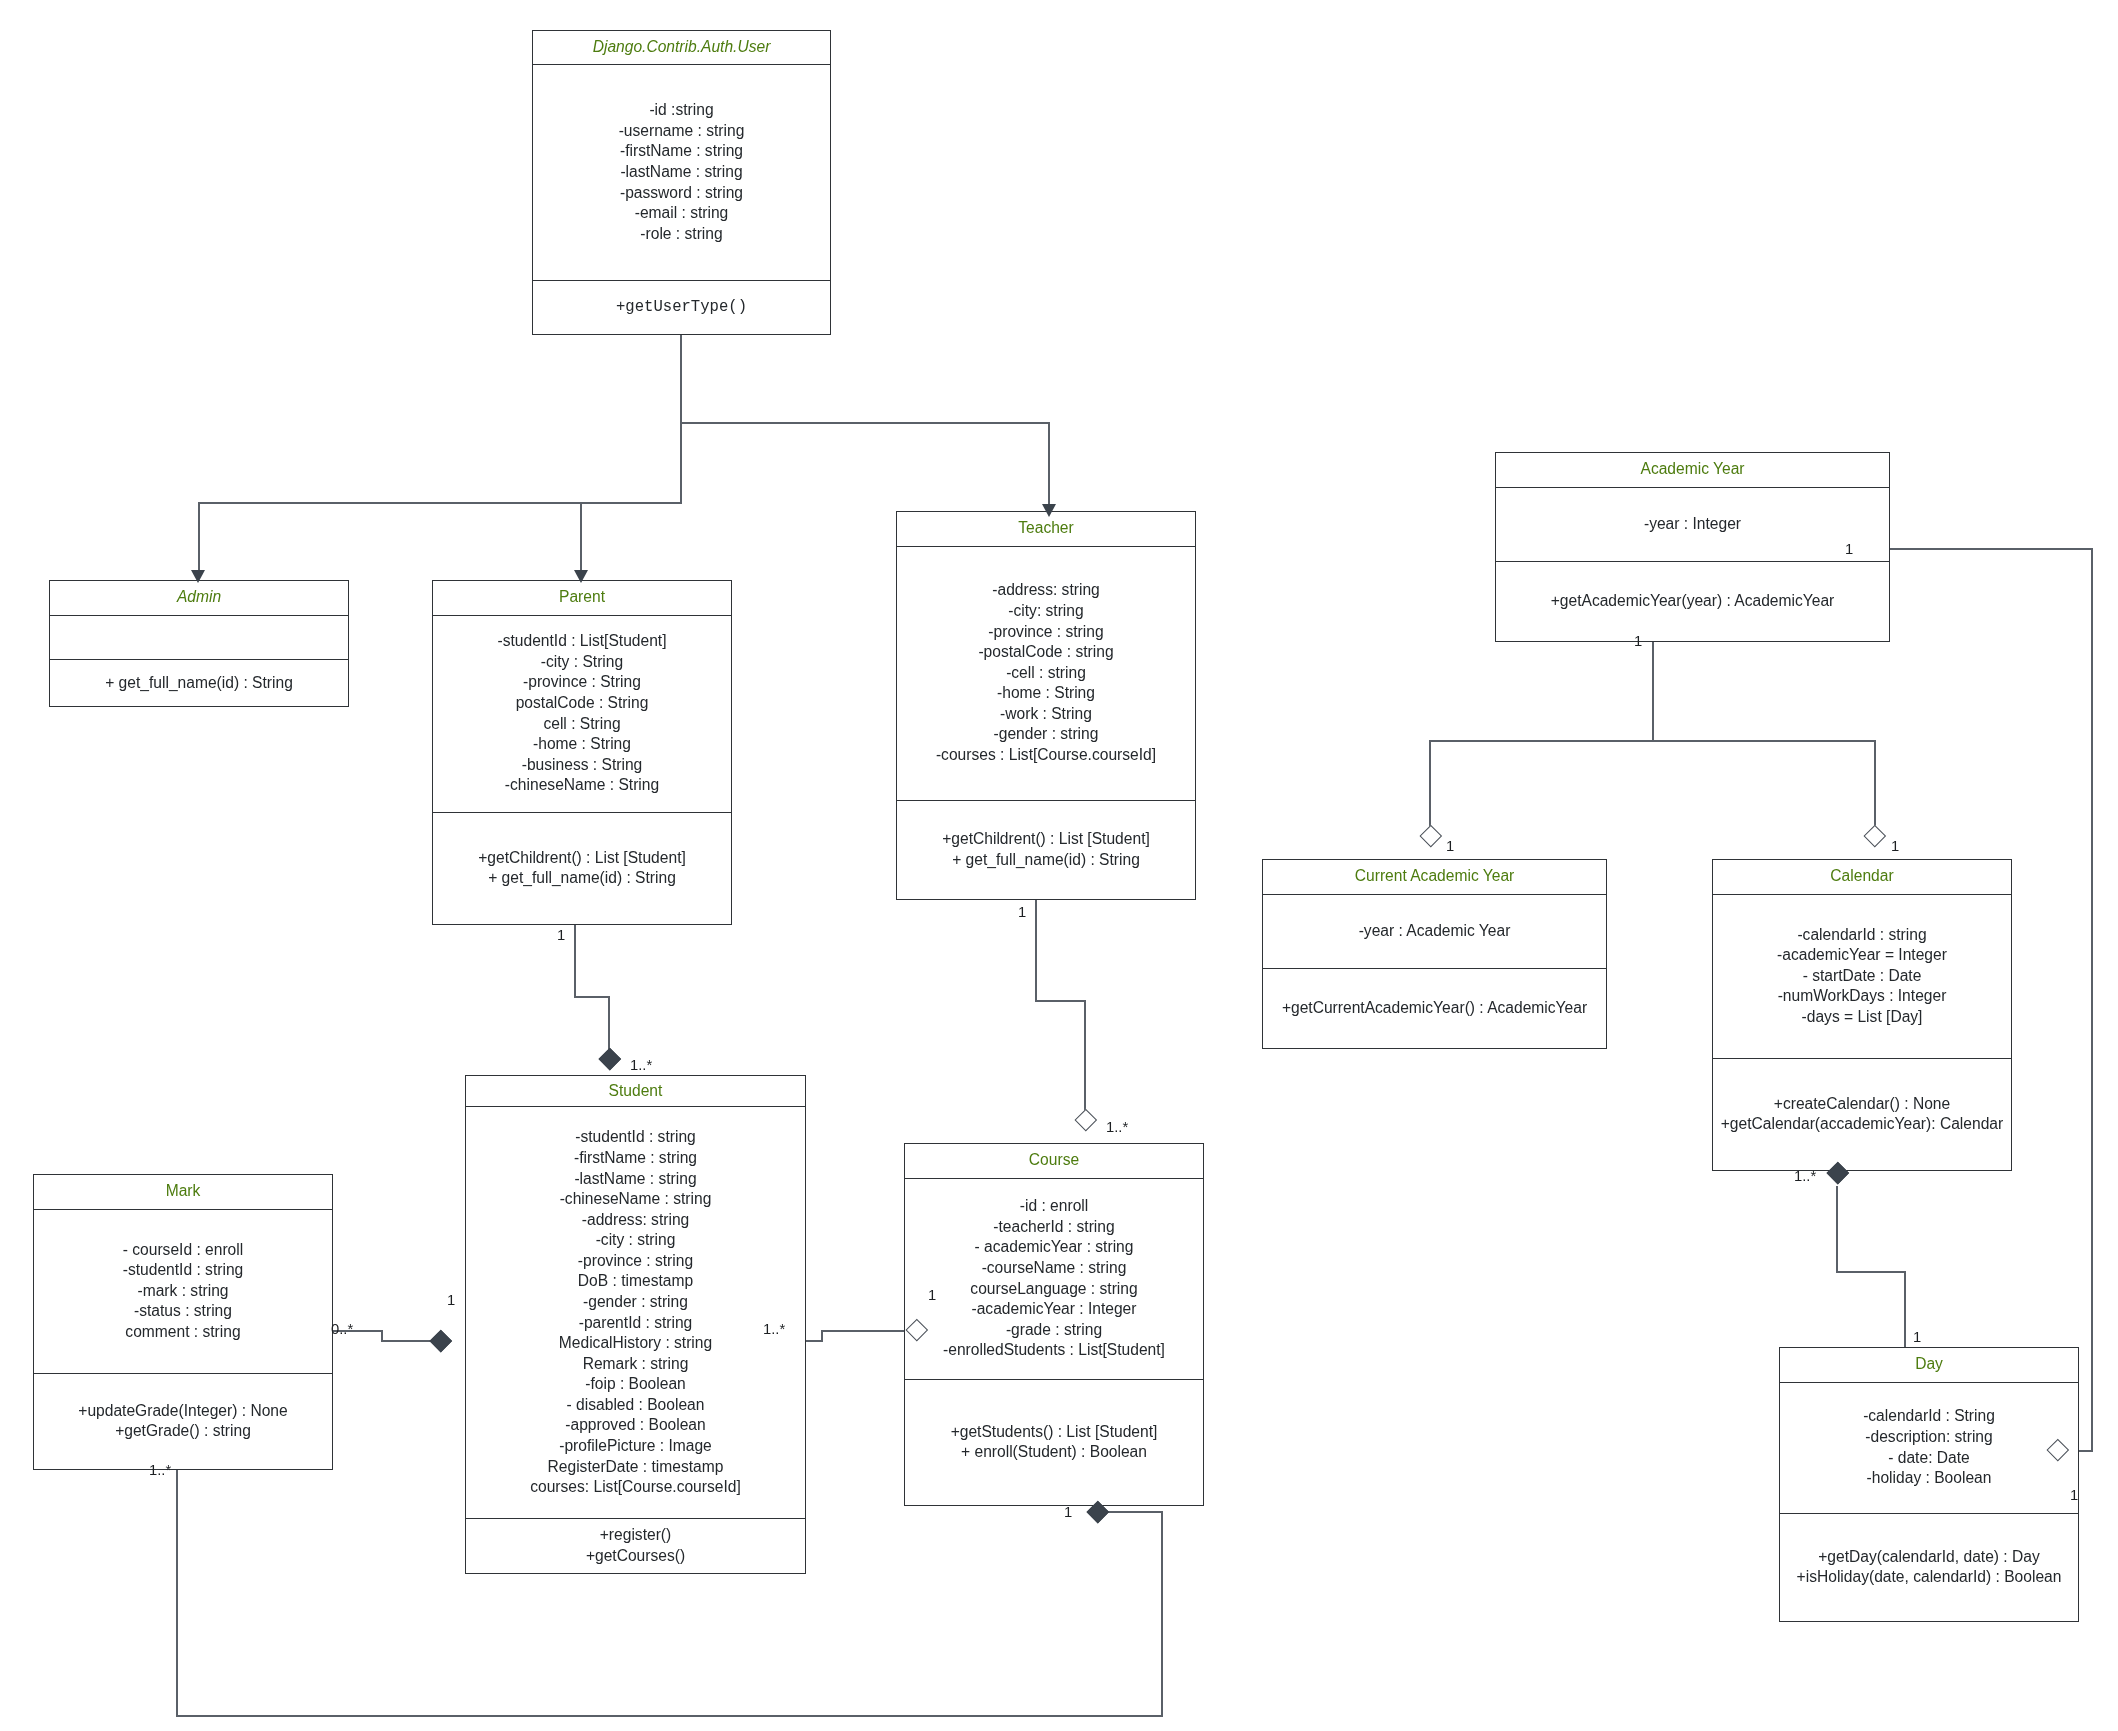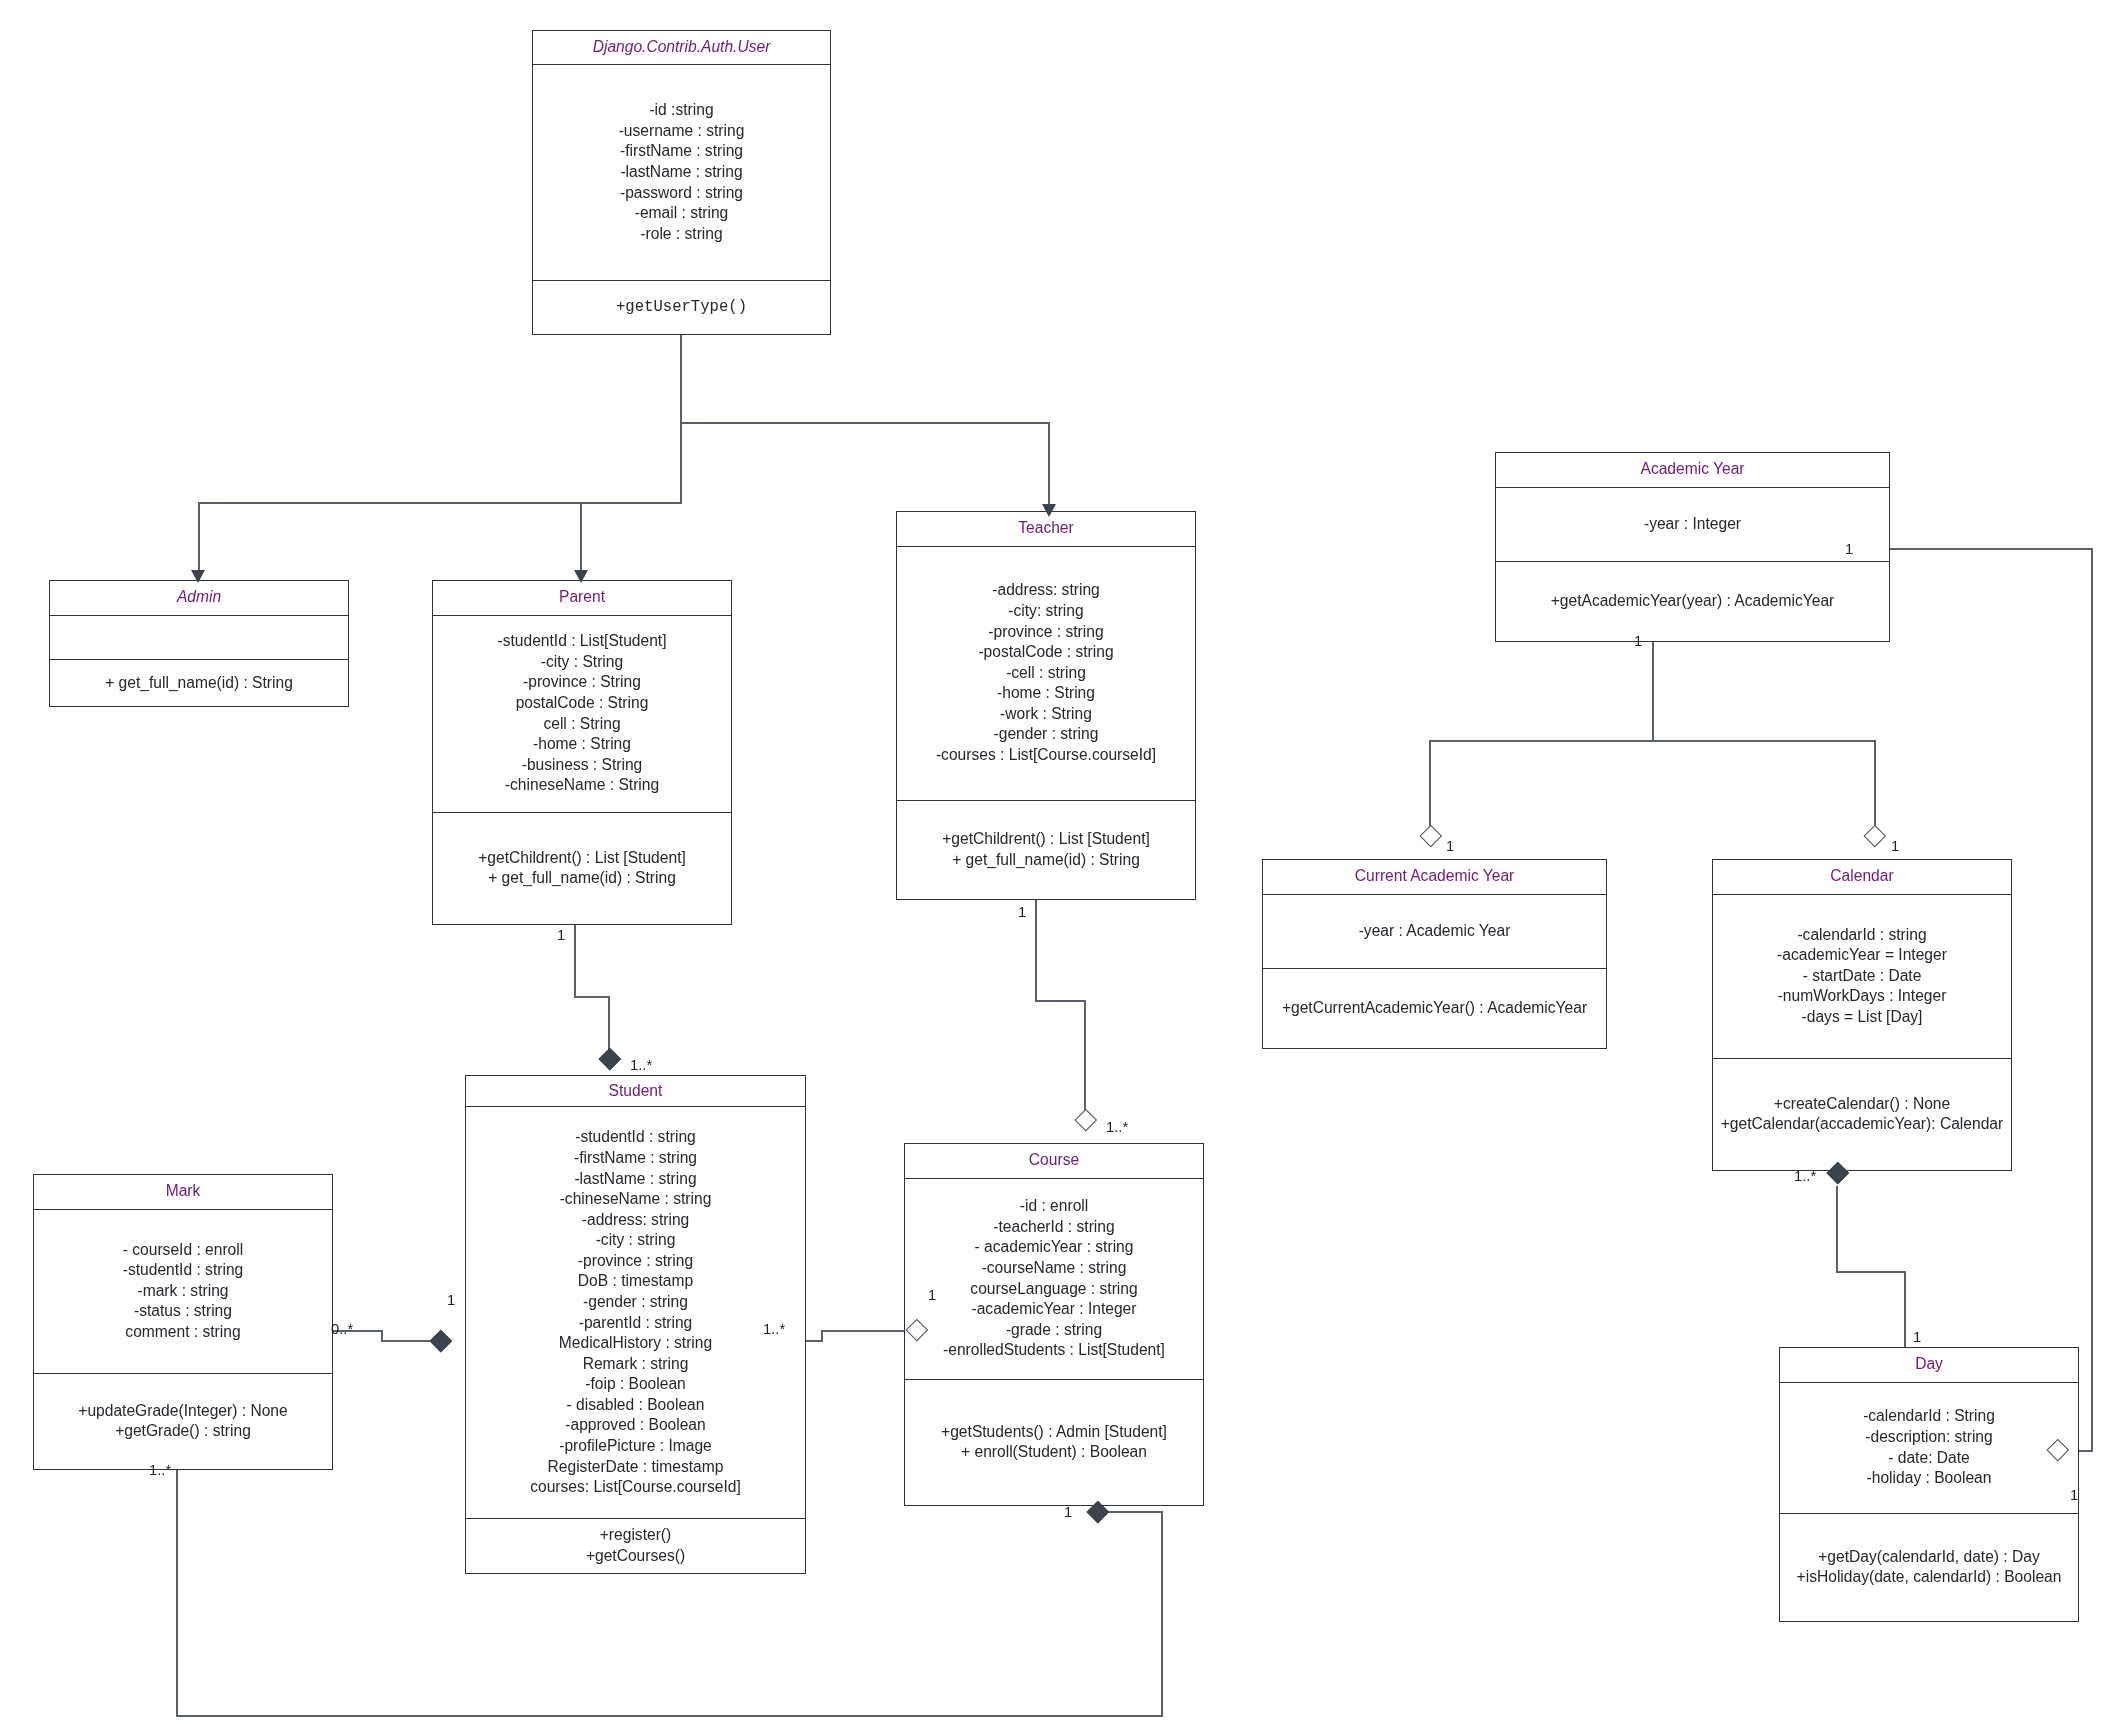--- a/index.html
+++ b/index.html
@@ -24,21 +24,21 @@
     background: #ffffff;
     border: 1.6px solid #2f3337;
     display: flex;
     flex-direction: column;
     z-index: 5;
   }
   .uml-title {
     box-sizing: border-box;
     text-align: center;
     font-size: 15.6px;
-    color: #701a75;
+    color: #4d7c0f;
     padding: 7.4px 3.3px 8.2px 3.3px;
     border-bottom: 1.6px solid #2f3337;
     line-height: 1.15;
     white-space: nowrap;
   }
   .uml-title.abstract {
     font-style: italic;
   }
   .uml-attrs {
     box-sizing: border-box;
@@ -285,21 +285,21 @@
       <div class="uml-line">-id : enroll</div>
       <div class="uml-line">-teacherId : string</div>
       <div class="uml-line">- academicYear : string</div>
       <div class="uml-line">-courseName : string</div>
       <div class="uml-line">courseLanguage : string</div>
       <div class="uml-line">-academicYear : Integer</div>
       <div class="uml-line">-grade : string</div>
       <div class="uml-line">-enrolledStudents : List[Student]</div>
     </div>
     <div class="uml-ops" style="flex:1 1 auto;">
-      <div class="uml-line">+getStudents() : Admin [Student]</div>
+      <div class="uml-line">+getStudents() : List [Student]</div>
       <div class="uml-line">+ enroll(Student) : Boolean</div>
     </div>
   </div>
 
   <div class="uml-class" style="left:33px; top:1174px; width:300px; height:296px;">
     <div class="uml-title">Mark</div>
     <div class="uml-attrs" style="flex:0 0 164px;">
       <div class="uml-line">- courseId : enroll</div>
       <div class="uml-line">-studentId : string</div>
       <div class="uml-line">-mark : string</div>

